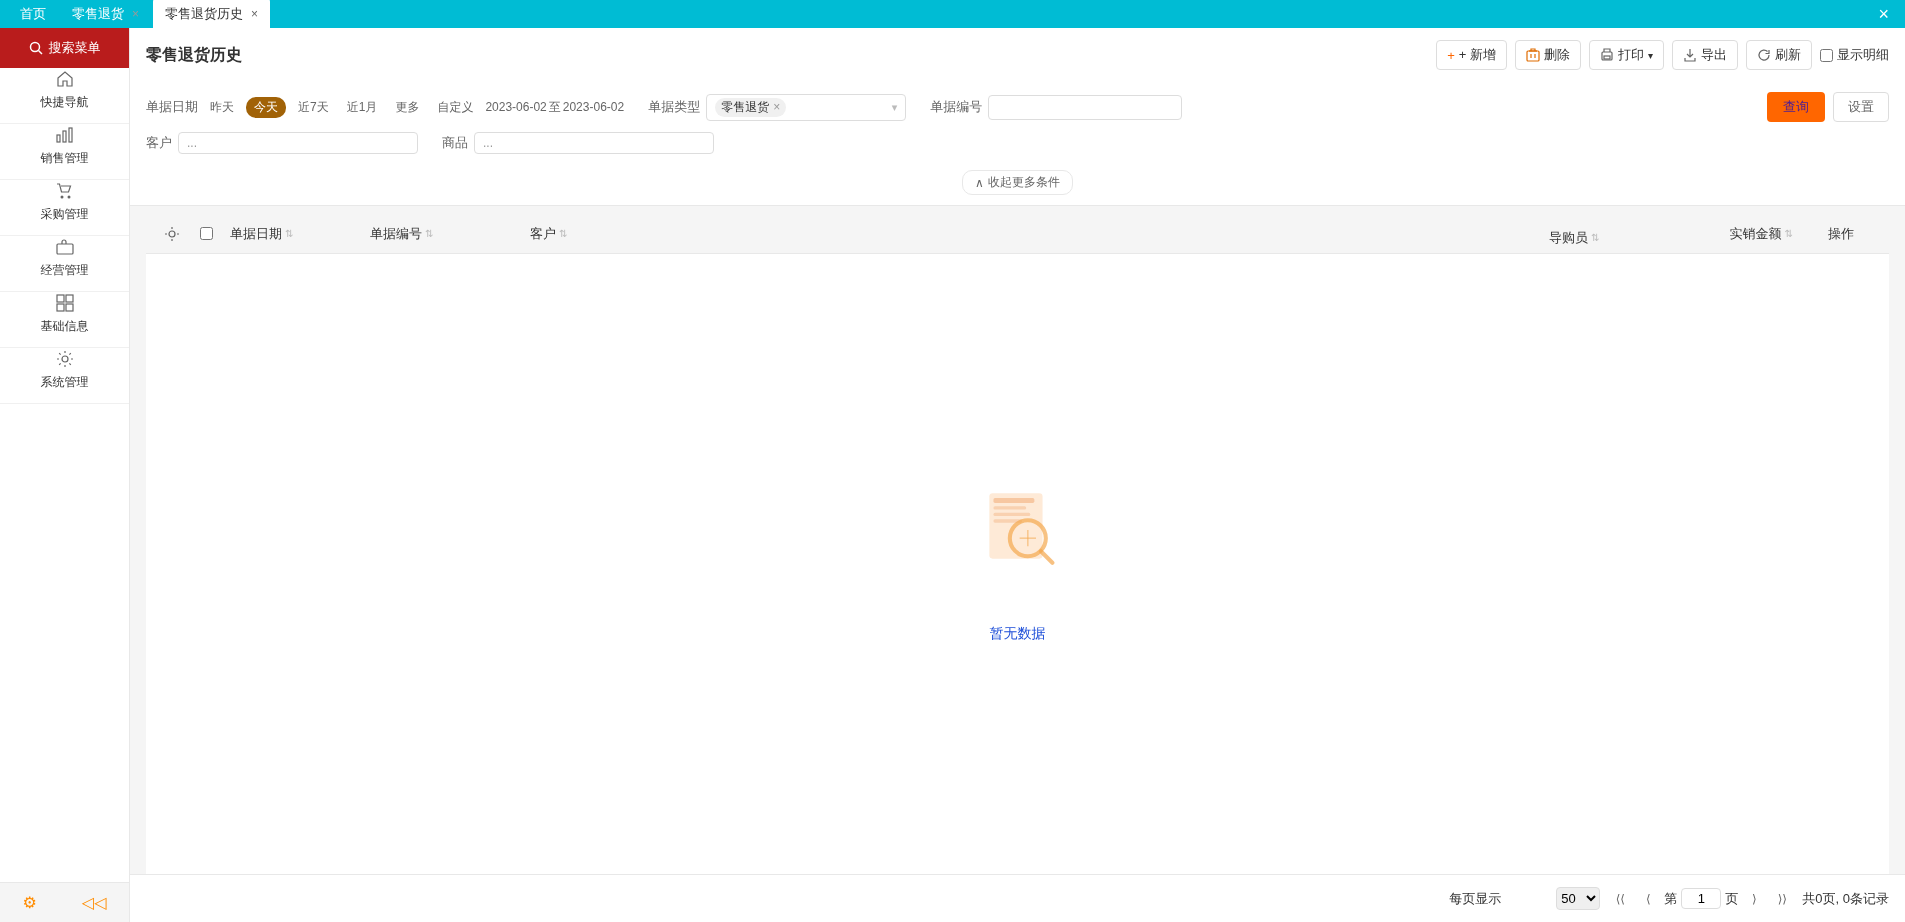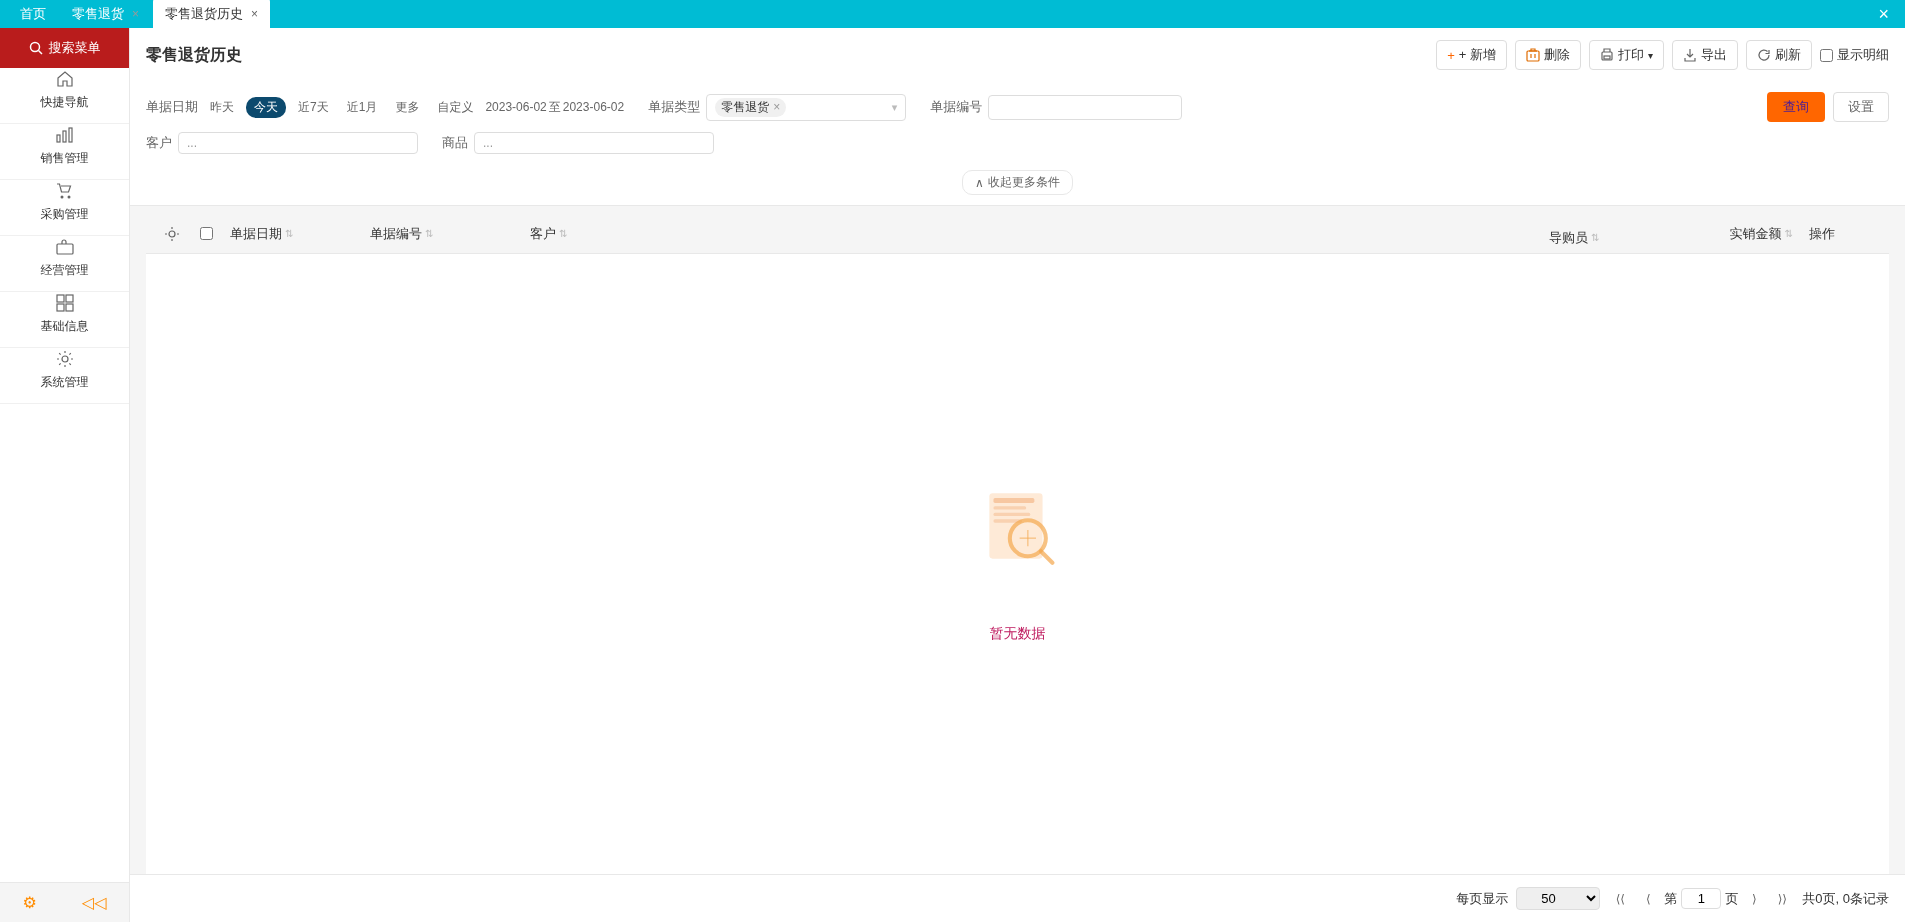--- a/index.html
+++ b/index.html
@@ -204,21 +204,21 @@
       gap: 6px;
     }
     .date-btn {
       padding: 2px 6px;
       border-radius: 3px;
       cursor: pointer;
       font-size: 12px;
       color: #666;
     }
     .date-btn.active {
-      background: #0c4a6e;
+      background: #a16207;
       color: #fff;
       border-radius: 10px;
       padding: 2px 8px;
     }
     .date-range {
       font-size: 12px;
       color: #666;
       display: flex;
       align-items: center;
       gap: 2px;
@@ -303,37 +303,37 @@
       padding: 0 8px;
       white-space: nowrap;
     }
     .th-settings { width: 36px; justify-content: center; }
     .th-checkbox { width: 32px; justify-content: center; }
     .th-date { width: 140px; }
     .th-bill { width: 160px; }
     .th-customer { width: 180px; flex: 1; }
     .th-guide { width: 140px; margin-top: 8px; }
     .th-amount { width: 120px; justify-content: flex-end; margin-left: auto; }
-    .th-op { width: 80px; }
+    .th-op { width: 80px; justify-content: center; }
     .sort-icon { color: #bbb; font-size: 10px; }
 
     .table-body {
       flex: 1;
       display: flex;
       align-items: center;
       justify-content: center;
       flex-direction: column;
     }
     .empty-icon {
       width: 100px;
       height: 90px;
       margin-bottom: 12px;
     }
     .empty-text {
-      color: #be185d;
+      color: #1d4ed8;
       font-size: 14px;
       margin-top: 38px;
     }
 
     
     .pagination {
       height: 48px;
       background: #fff;
       border-top: 1px solid #e8e8e8;
       display: flex;
@@ -341,22 +341,23 @@
       justify-content: flex-end;
       padding: 0 16px;
       gap: 8px;
       font-size: 13px;
       color: #333;
       flex-shrink: 0;
     }
     .page-size-select {
       border: 1px solid #ddd;
       border-radius: 4px;
-      padding: 2px 20px;
-      font-size: 13px;
+      padding: 2px 0;
+      font-size: 13px;
+      margin-left: 47px;
     }
     .page-nav {
       display: flex;
       align-items: center;
       gap: 4px;
     }
     .page-nav-btn {
       width: 24px;
       height: 24px;
       display: flex;

